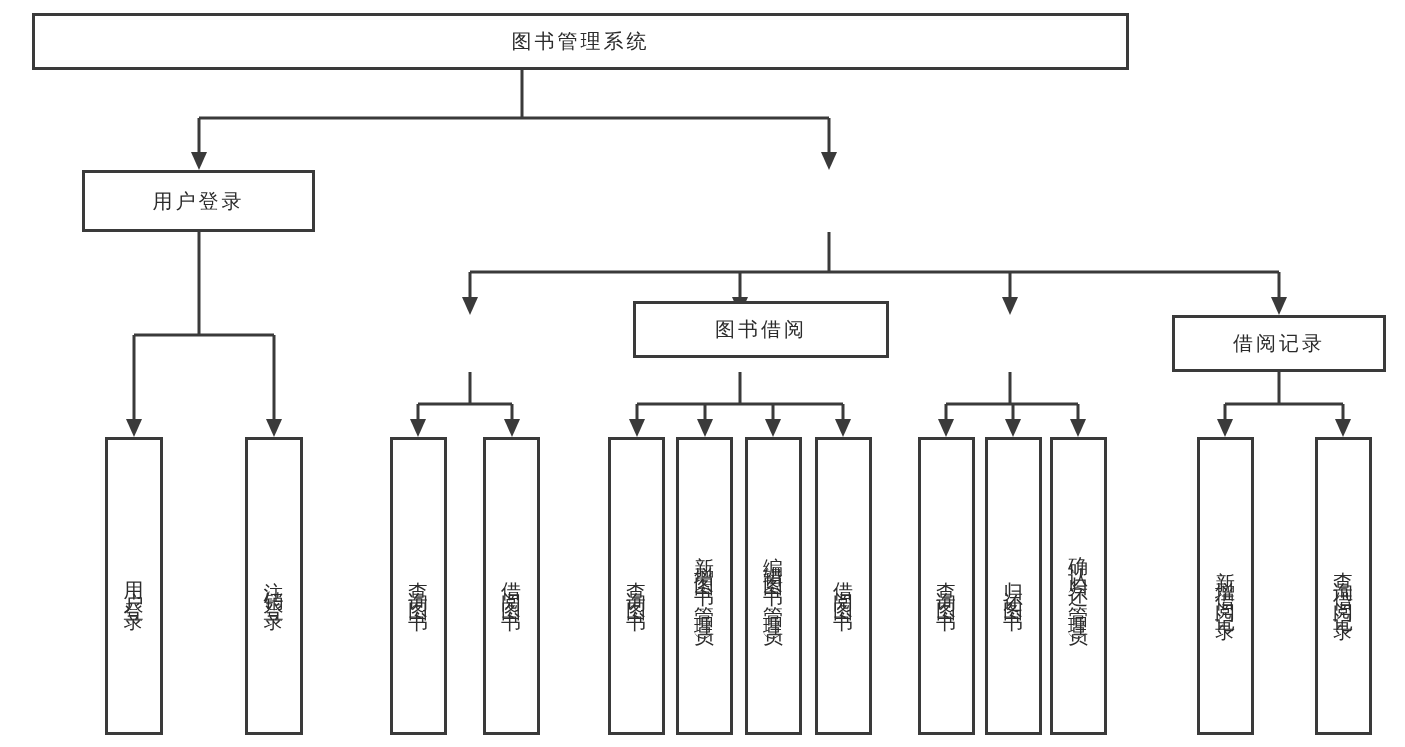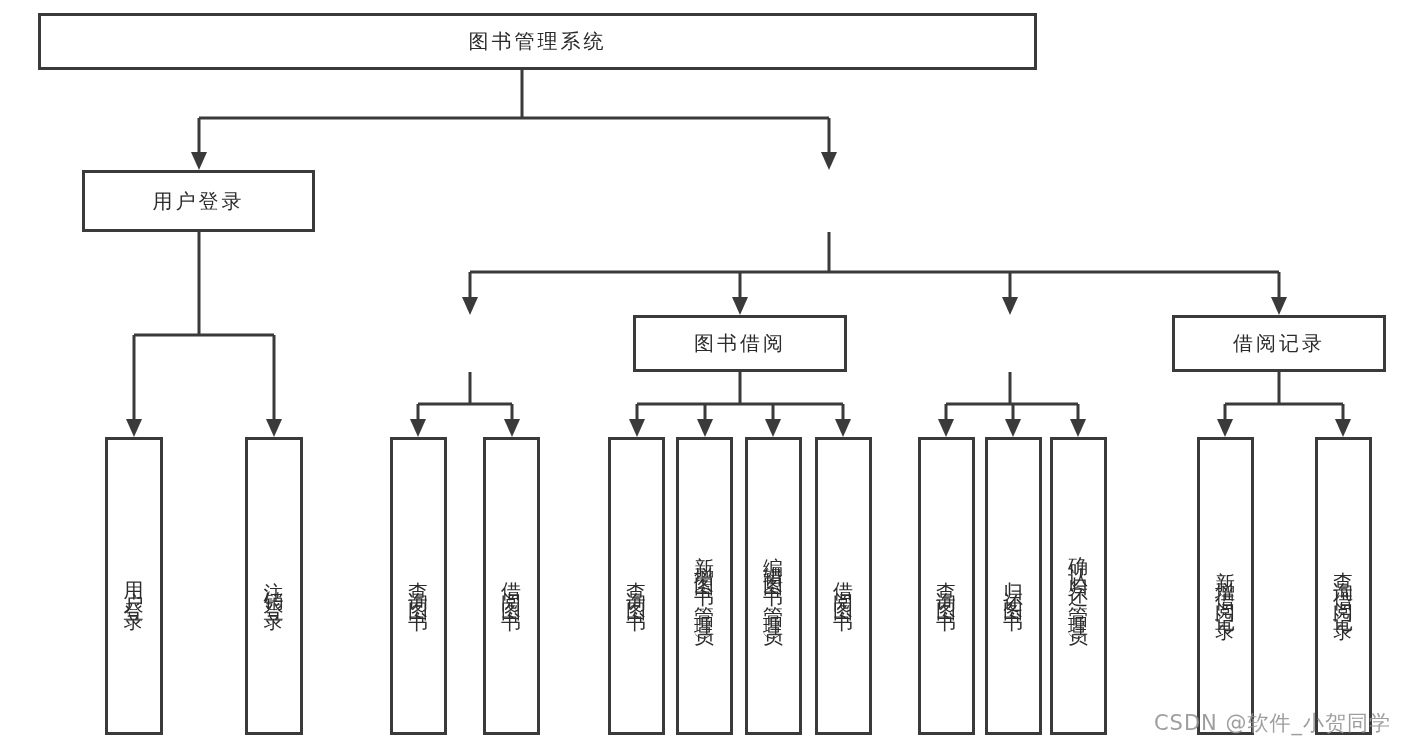--- a/index.html
+++ b/index.html
@@ -85,29 +85,29 @@
       <polygon points="765,419 781,419 773,437"></polygon>
       <polygon points="835,419 851,419 843,437"></polygon>
       <polygon points="938,419 954,419 946,437"></polygon>
       <polygon points="1005,419 1021,419 1013,437"></polygon>
       <polygon points="1070,419 1086,419 1078,437"></polygon>
       <polygon points="1217,419 1233,419 1225,437"></polygon>
       <polygon points="1335,419 1351,419 1343,437"></polygon>
     </g>
   </svg>
 
-  <div class="box h" style="left:38px; top:13px; width:999px; height:57px">
+  <div class="box h" style="left:32px; top:13px; width:1097px; height:57px">
     <span>图书管理系统</span>
   </div>
 
   <div class="box h" style="left:82px; top:170px; width:233px; height:62px">
     <span>用户登录</span>
   </div>
 
-  <div class="box h" style="left:633px; top:315px; width:214px; height:57px">
+  <div class="box h" style="left:633px; top:301px; width:256px; height:57px">
     <span>图书借阅</span>
   </div>
   <div class="box h" style="left:1172px; top:315px; width:214px; height:57px">
     <span>借阅记录</span>
   </div>
 
   <div class="box v" style="left:105px; top:437px; width:58px; height:298px">
     <span>用户登录</span>
   </div>
   <div class="box v" style="left:245px; top:437px; width:58px; height:298px">
@@ -144,15 +144,14 @@
     <span>确认归还（管理员）</span>
   </div>
 
   <div class="box v" style="left:1197px; top:437px; width:57px; height:298px">
     <span>新增借阅记录</span>
   </div>
   <div class="box v" style="left:1315px; top:437px; width:57px; height:298px">
     <span>查询借阅记录</span>
   </div>
 
-  <div class="watermark">CSDN @软件_小贺同学</div>
 
 </div>
 
 </body></html>

